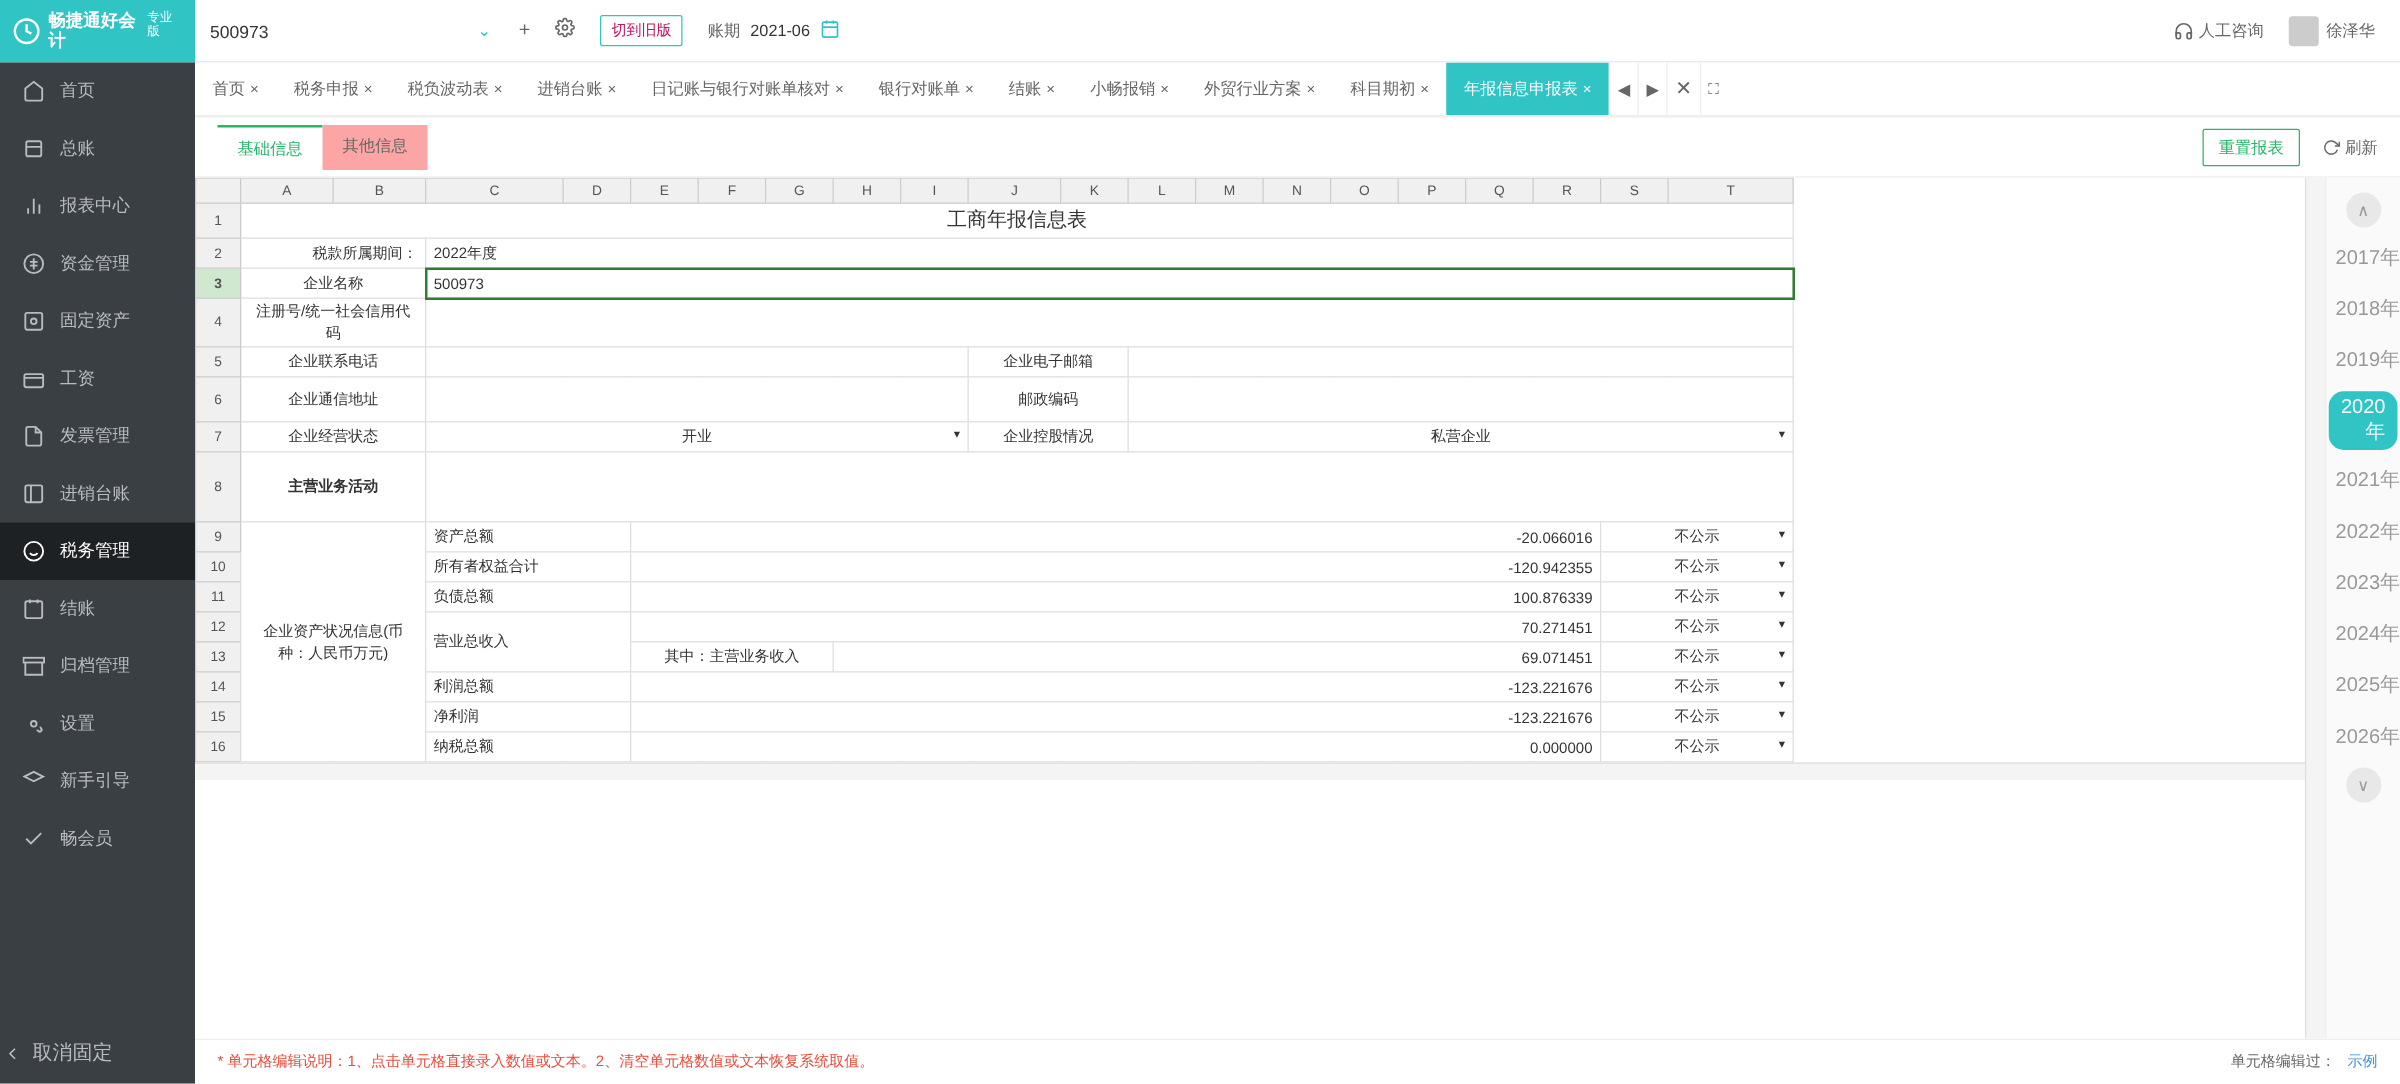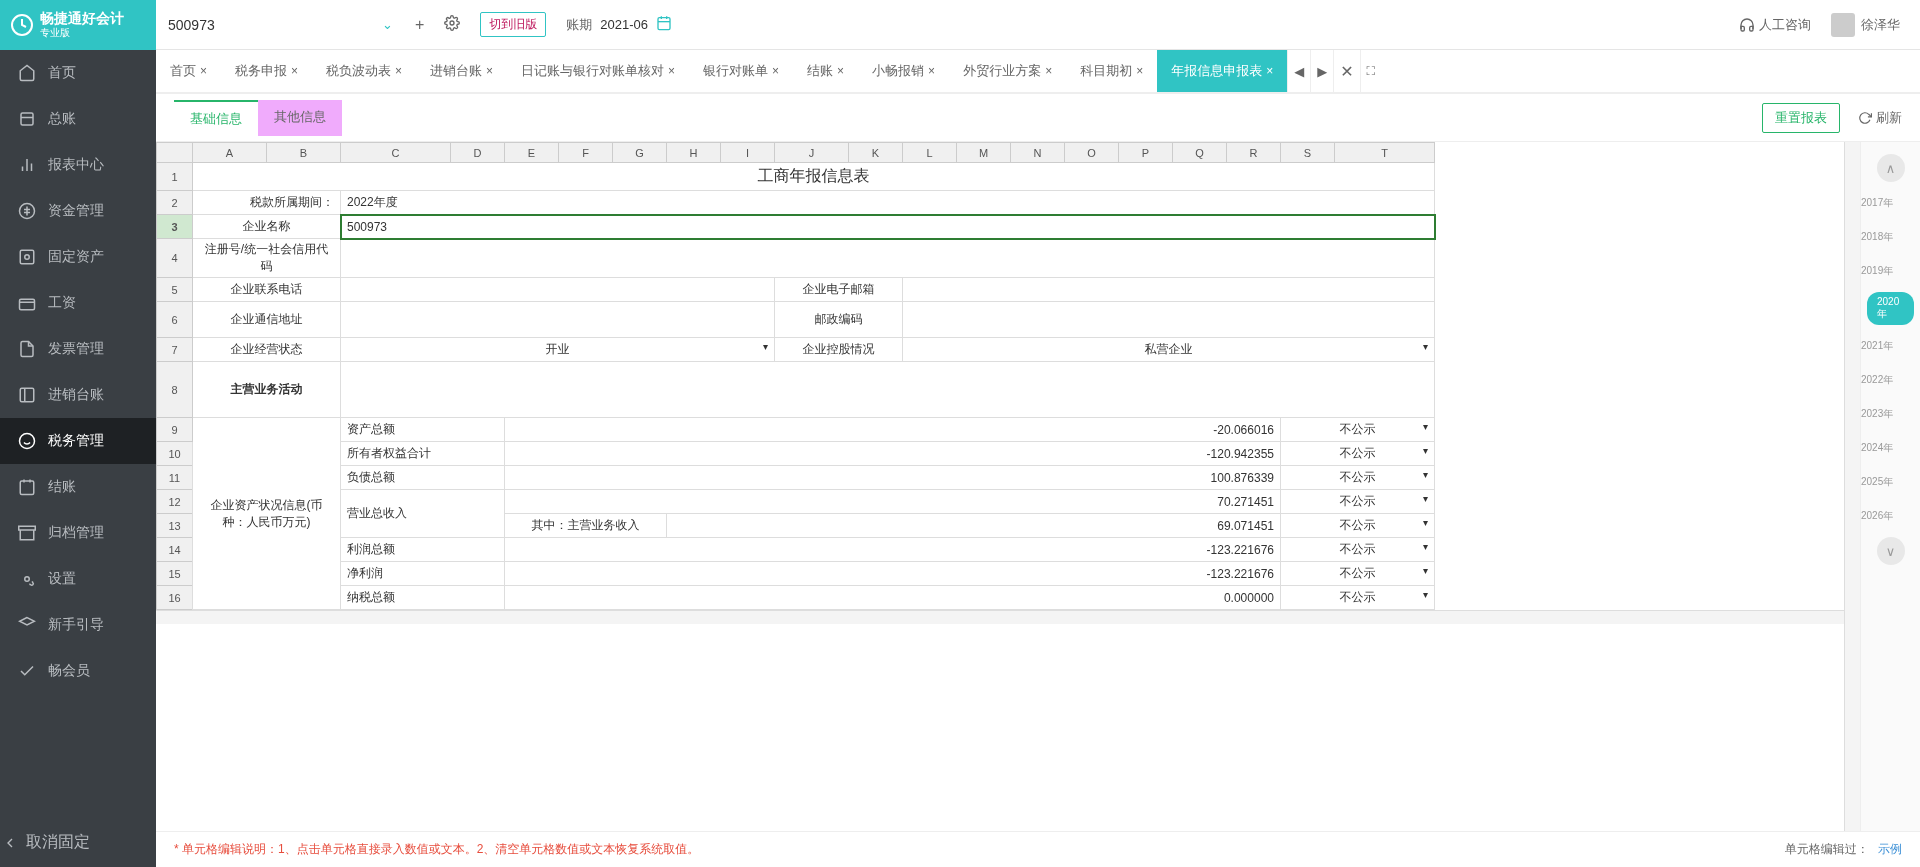--- a/index.html
+++ b/index.html
@@ -2,21 +2,21 @@
 <html><head>
 <meta charset="utf-8">
 <style>
 * { margin: 0; padding: 0; box-sizing: border-box; }
 body { font-family: "Microsoft YaHei", Arial, sans-serif; font-size: 13px; color: #333; background: #fff; overflow: hidden; }
 
 
 .header { height: 50px; display: flex; align-items: center; background: #fff; border-bottom: 1px solid #e5e5e5; }
 .logo-area { width: 156px; height: 50px; background: #30c4c4; color: #fff; display: flex; align-items: center; padding: 0 10px; }
 .logo-icon { width: 24px; height: 24px; margin-right: 6px; }
-.logo-text { display: flex; flex-direction: column; line-height: 1.1; }
+.logo-text { display: flex; flex-direction: row; line-height: 1.1; }
 .logo-title { font-size: 14px; font-weight: bold; }
 .logo-sub { font-size: 10px; }
 .selector { display: flex; align-items: center; padding: 0 12px; flex: 0 0 auto; }
 .selector-input { width: 210px; border: none; font-size: 14px; color: #333; }
 .chevron-down { color: #30c4c4; margin-left: 4px; }
 .plus-icon, .gear-icon { margin: 0 10px; color: #666; cursor: pointer; font-size: 16px; }
 .old-btn { border: 1px solid #30c4c4; color: #be185d; padding: 3px 8px; border-radius: 2px; margin: 0 10px; cursor: pointer; font-size: 12px; }
 .period-label { color: #666; margin-left: 10px; }
 .period-val { margin: 0 8px; }
 .cal-icon { color: #30c4c4; }
@@ -42,21 +42,21 @@
 .tabs { height: 44px; display: flex; align-items: stretch; border-bottom: 2px solid #eee; background: #fff; position: relative; }
 .tab { display: flex; align-items: center; padding: 0 14px; color: #666; cursor: pointer; font-size: 13px; white-space: nowrap; }
 .tab.active { background: #30c4c4; color: #fff; }
 .tab-close { margin-left: 4px; font-size: 12px; }
 .tab-nav { display: flex; align-items: center; padding: 0 6px; border-left: 1px solid #eee; cursor: pointer; color: #666; }
 .tab-nav.close-all { font-size: 16px; }
 .tab-nav.full { font-size: 12px; }
 
 
 .toolbar { height: 48px; display: flex; align-items: center; padding: 0 18px; border-bottom: 1px solid #eee; }
-.sub-tab { padding: 8px 16px; cursor: pointer; color: #666; background: #f0abfc; }
+.sub-tab { padding: 8px 16px; cursor: pointer; color: #666; background: #fca5a5; }
 .sub-tab.active { color: #27b56a; background: #fff; border-top: 2px solid #27b56a; }
 .toolbar-spacer { flex: 1; }
 .reset-btn { border: 1px solid #27b56a; color: #27b56a; padding: 5px 12px; border-radius: 2px; cursor: pointer; margin-right: 18px; font-size: 13px; }
 .refresh { display: flex; align-items: center; color: #666; cursor: pointer; font-size: 13px; }
 .refresh svg { margin-right: 4px; }
 
 
 .sheet-wrap { flex: 1; display: flex; overflow: hidden; position: relative; }
 .sheet { flex: 1; overflow: auto; position: relative; }
 table.grid { border-collapse: collapse; table-layout: fixed; }
@@ -71,21 +71,21 @@
 .label-r { text-align: right; color: #333; padding-right: 8px; }
 .val-r { text-align: right; }
 .active-cell { outline: 2px solid #2e7d32; outline-offset: -1px; }
 .dropdown { position: relative; text-align: center; }
 .dropdown::after { content: "▾"; position: absolute; right: 6px; font-size: 10px; color: #333; }
 .vscroll { width: 16px; background: #f4f4f4; border-left: 1px solid #ddd; }
 
 
 .year-rail { width: 60px; background: #fafafa; border-left: 1px solid #eee; display: flex; flex-direction: column; align-items: center; padding: 8px 0; }
 .rail-arrow { width: 28px; height: 28px; border-radius: 50%; background: #e8e8e8; display: flex; align-items: center; justify-content: center; color: #999; cursor: pointer; margin: 4px 0; }
-.year { padding: 10px 0; font-size: 10px; color: #999; cursor: pointer; width: 100%; text-align: left; }
+.year { padding: 10px 0; font-size: 16px; color: #999; cursor: pointer; width: 100%; text-align: right; }
 .year.active { background: #30c4c4; color: #fff; border-radius: 12px; margin: 4px 6px; width: auto; padding: 4px 10px; }
 
 
 .footer { height: 36px; display: flex; align-items: center; padding: 0 18px; border-top: 1px solid #eee; font-size: 12px; }
 .footer-note { color: #e74c3c; }
 .footer-right { margin-left: auto; color: #666; }
 .example-link { color: #3b8fd6; margin-left: 6px; cursor: pointer; }
 .hscroll { height: 14px; background: #f4f4f4; border-top: 1px solid #ddd; }
 </style>
 </head>

